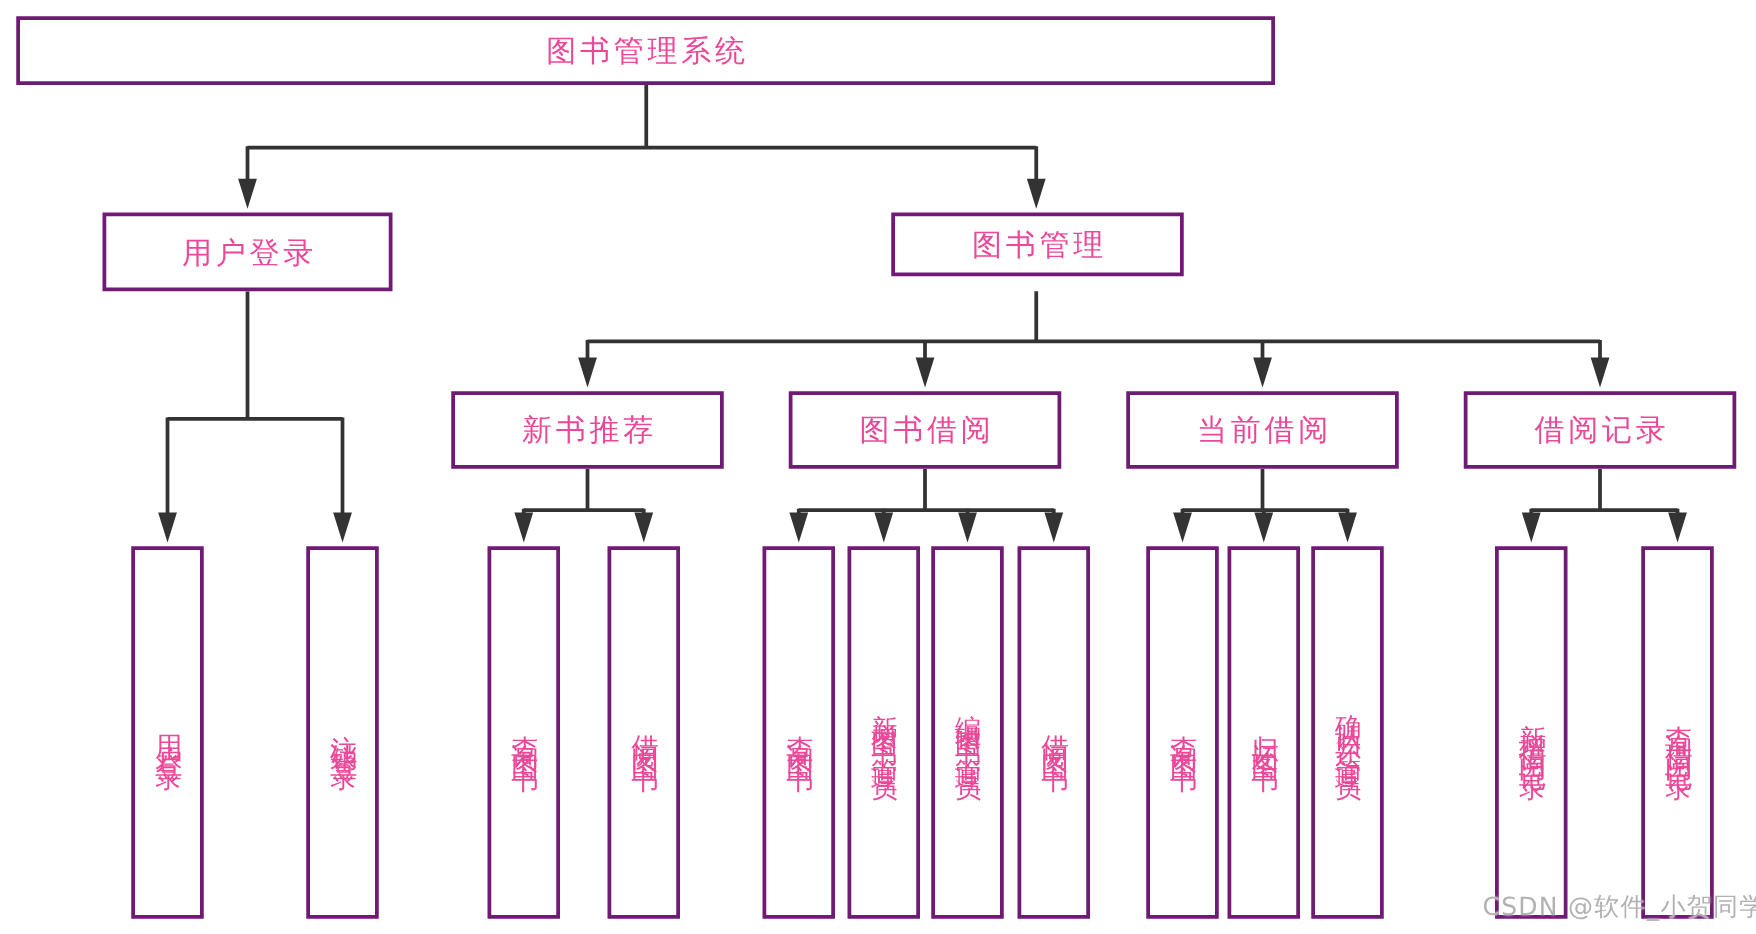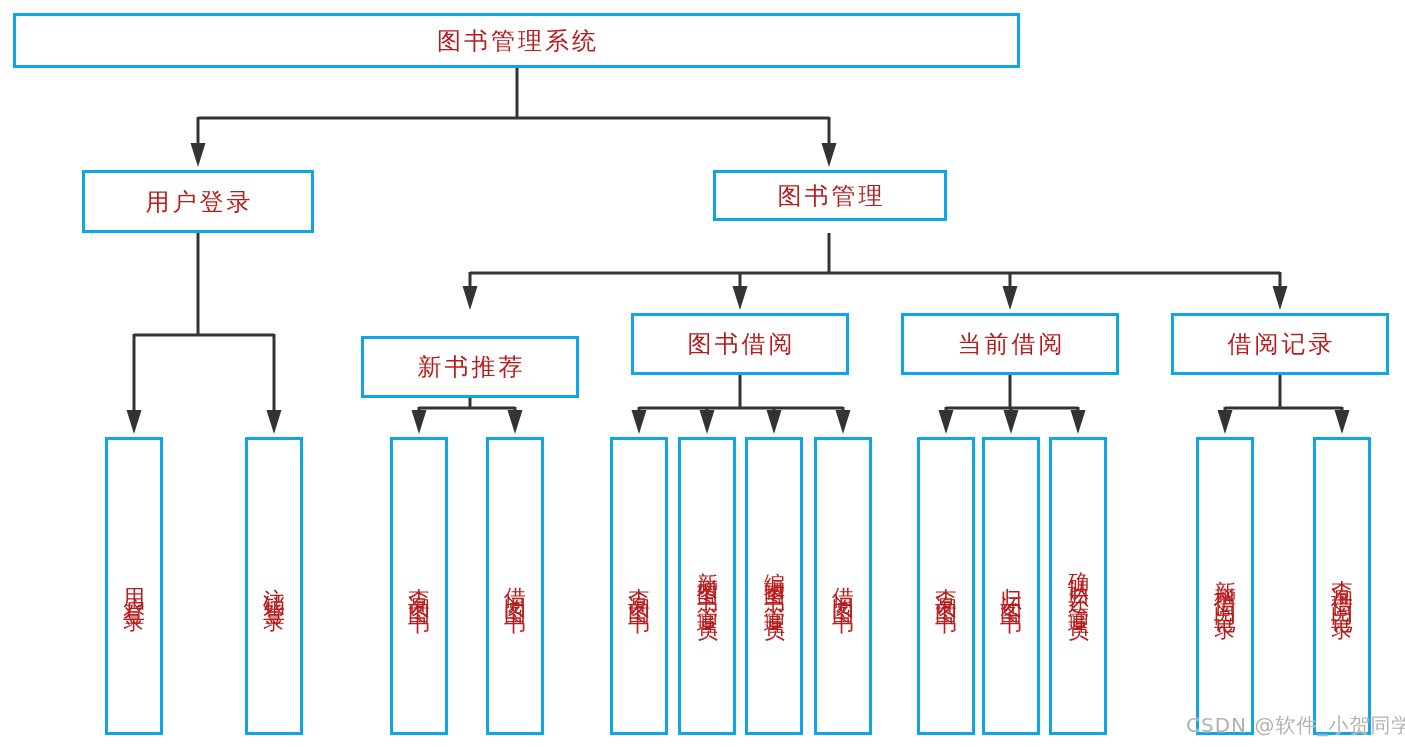--- a/index.html
+++ b/index.html
@@ -17,25 +17,25 @@
   #connectors {
     position: absolute;
     left: 0; top: 0;
     width: 1405px; height: 747px;
     z-index: 1;
   }
   .box {
     position: absolute;
     box-sizing: border-box;
     background: #ffffff;
-    border: 3px solid #0ea5e9;
+    border: 3px solid #701a75;
     display: flex;
     align-items: center;
     justify-content: center;
-    color: #b91c1c;
+    color: #ec4899;
     z-index: 2;
   }
   .h-label {
     font-size: 24px;
     letter-spacing: 3px;
     text-indent: 3px;
     white-space: nowrap;
   }
   .v-label {
     writing-mode: vertical-rl;
@@ -46,21 +46,21 @@
     white-space: nowrap;
   }
   .leaf .v-label.tight { letter-spacing: 7px; font-size: 21px; }
 
   
   .pos-root            { left: 13px;   top: 13px;  width: 1007px; height: 55px; }
   .pos-user-login      { left: 82px;   top: 170px; width: 232px;  height: 63px; }
   .pos-book-mgmt       { left: 713px;  top: 170px; width: 234px;  height: 51px; }
 
   .lvl2 { top: 313px; width: 218px; height: 62px; }
-  .pos-new-books       { left: 361px; margin-top: 23px; }
+  .pos-new-books       { left: 361px; }
   .pos-book-borrow     { left: 631px; }
   .pos-current-borrow  { left: 901px; }
   .pos-borrow-records  { left: 1171px; }
 
   .leaf { top: 437px; width: 58px; height: 298px; }
   .pos-leaf-0  { left: 105px; }
   .pos-leaf-1  { left: 245px; }
   .pos-leaf-2  { left: 390px; }
   .pos-leaf-3  { left: 486px; }
   .pos-leaf-4  { left: 610px; }

